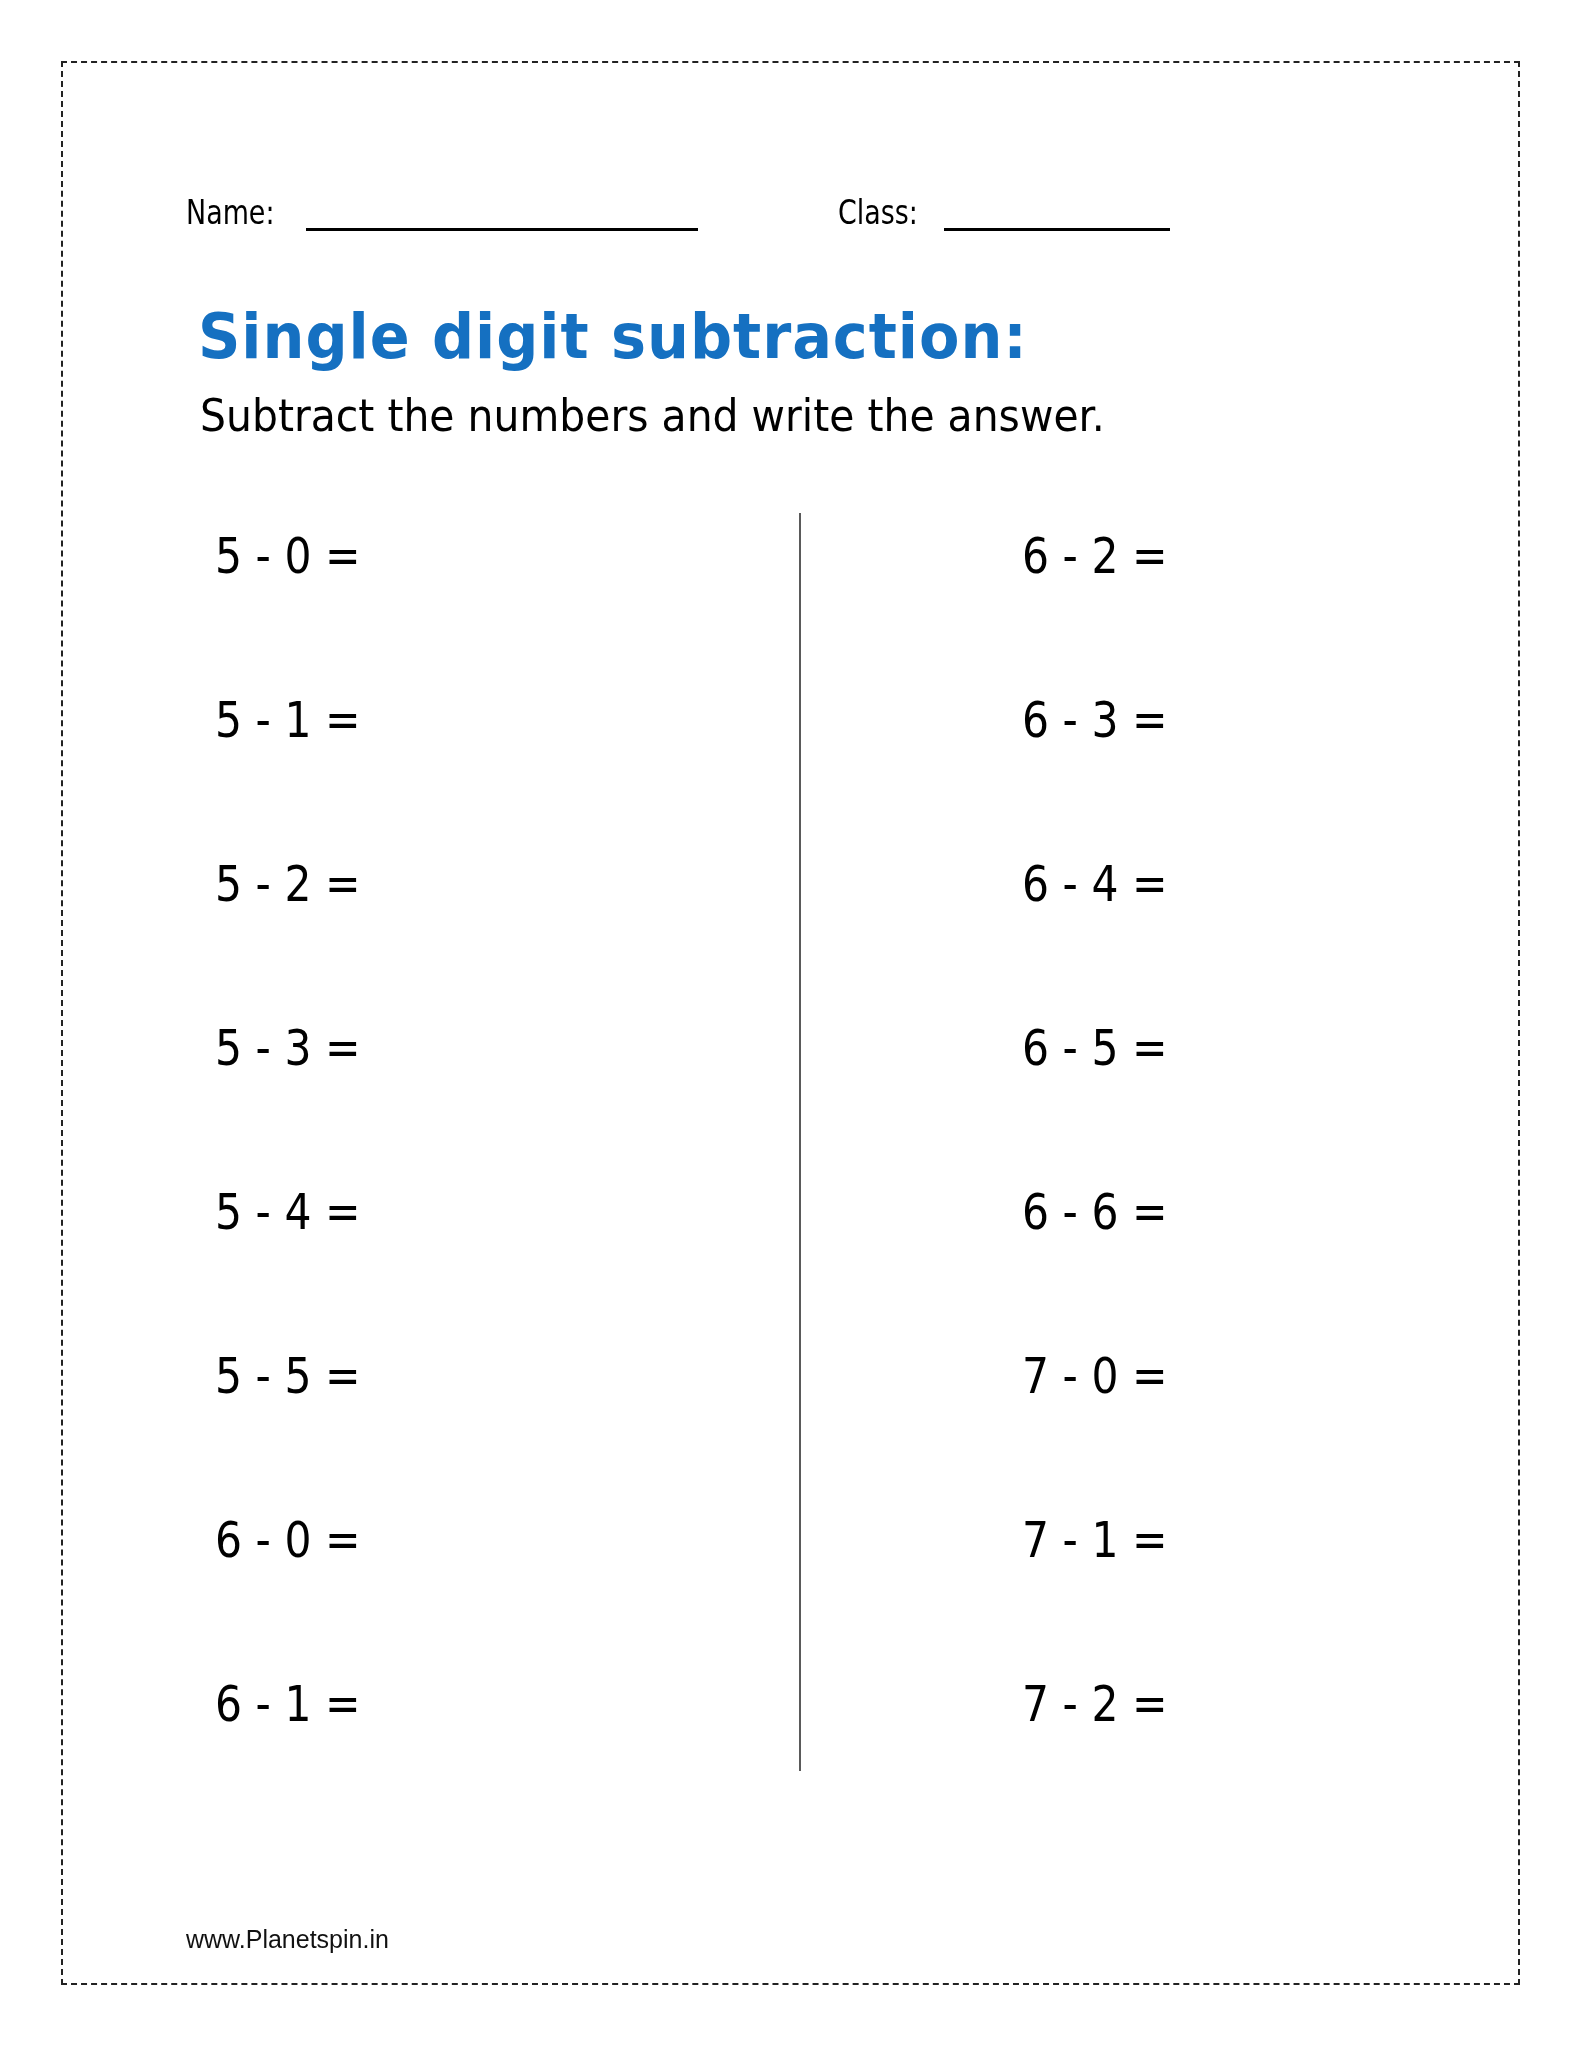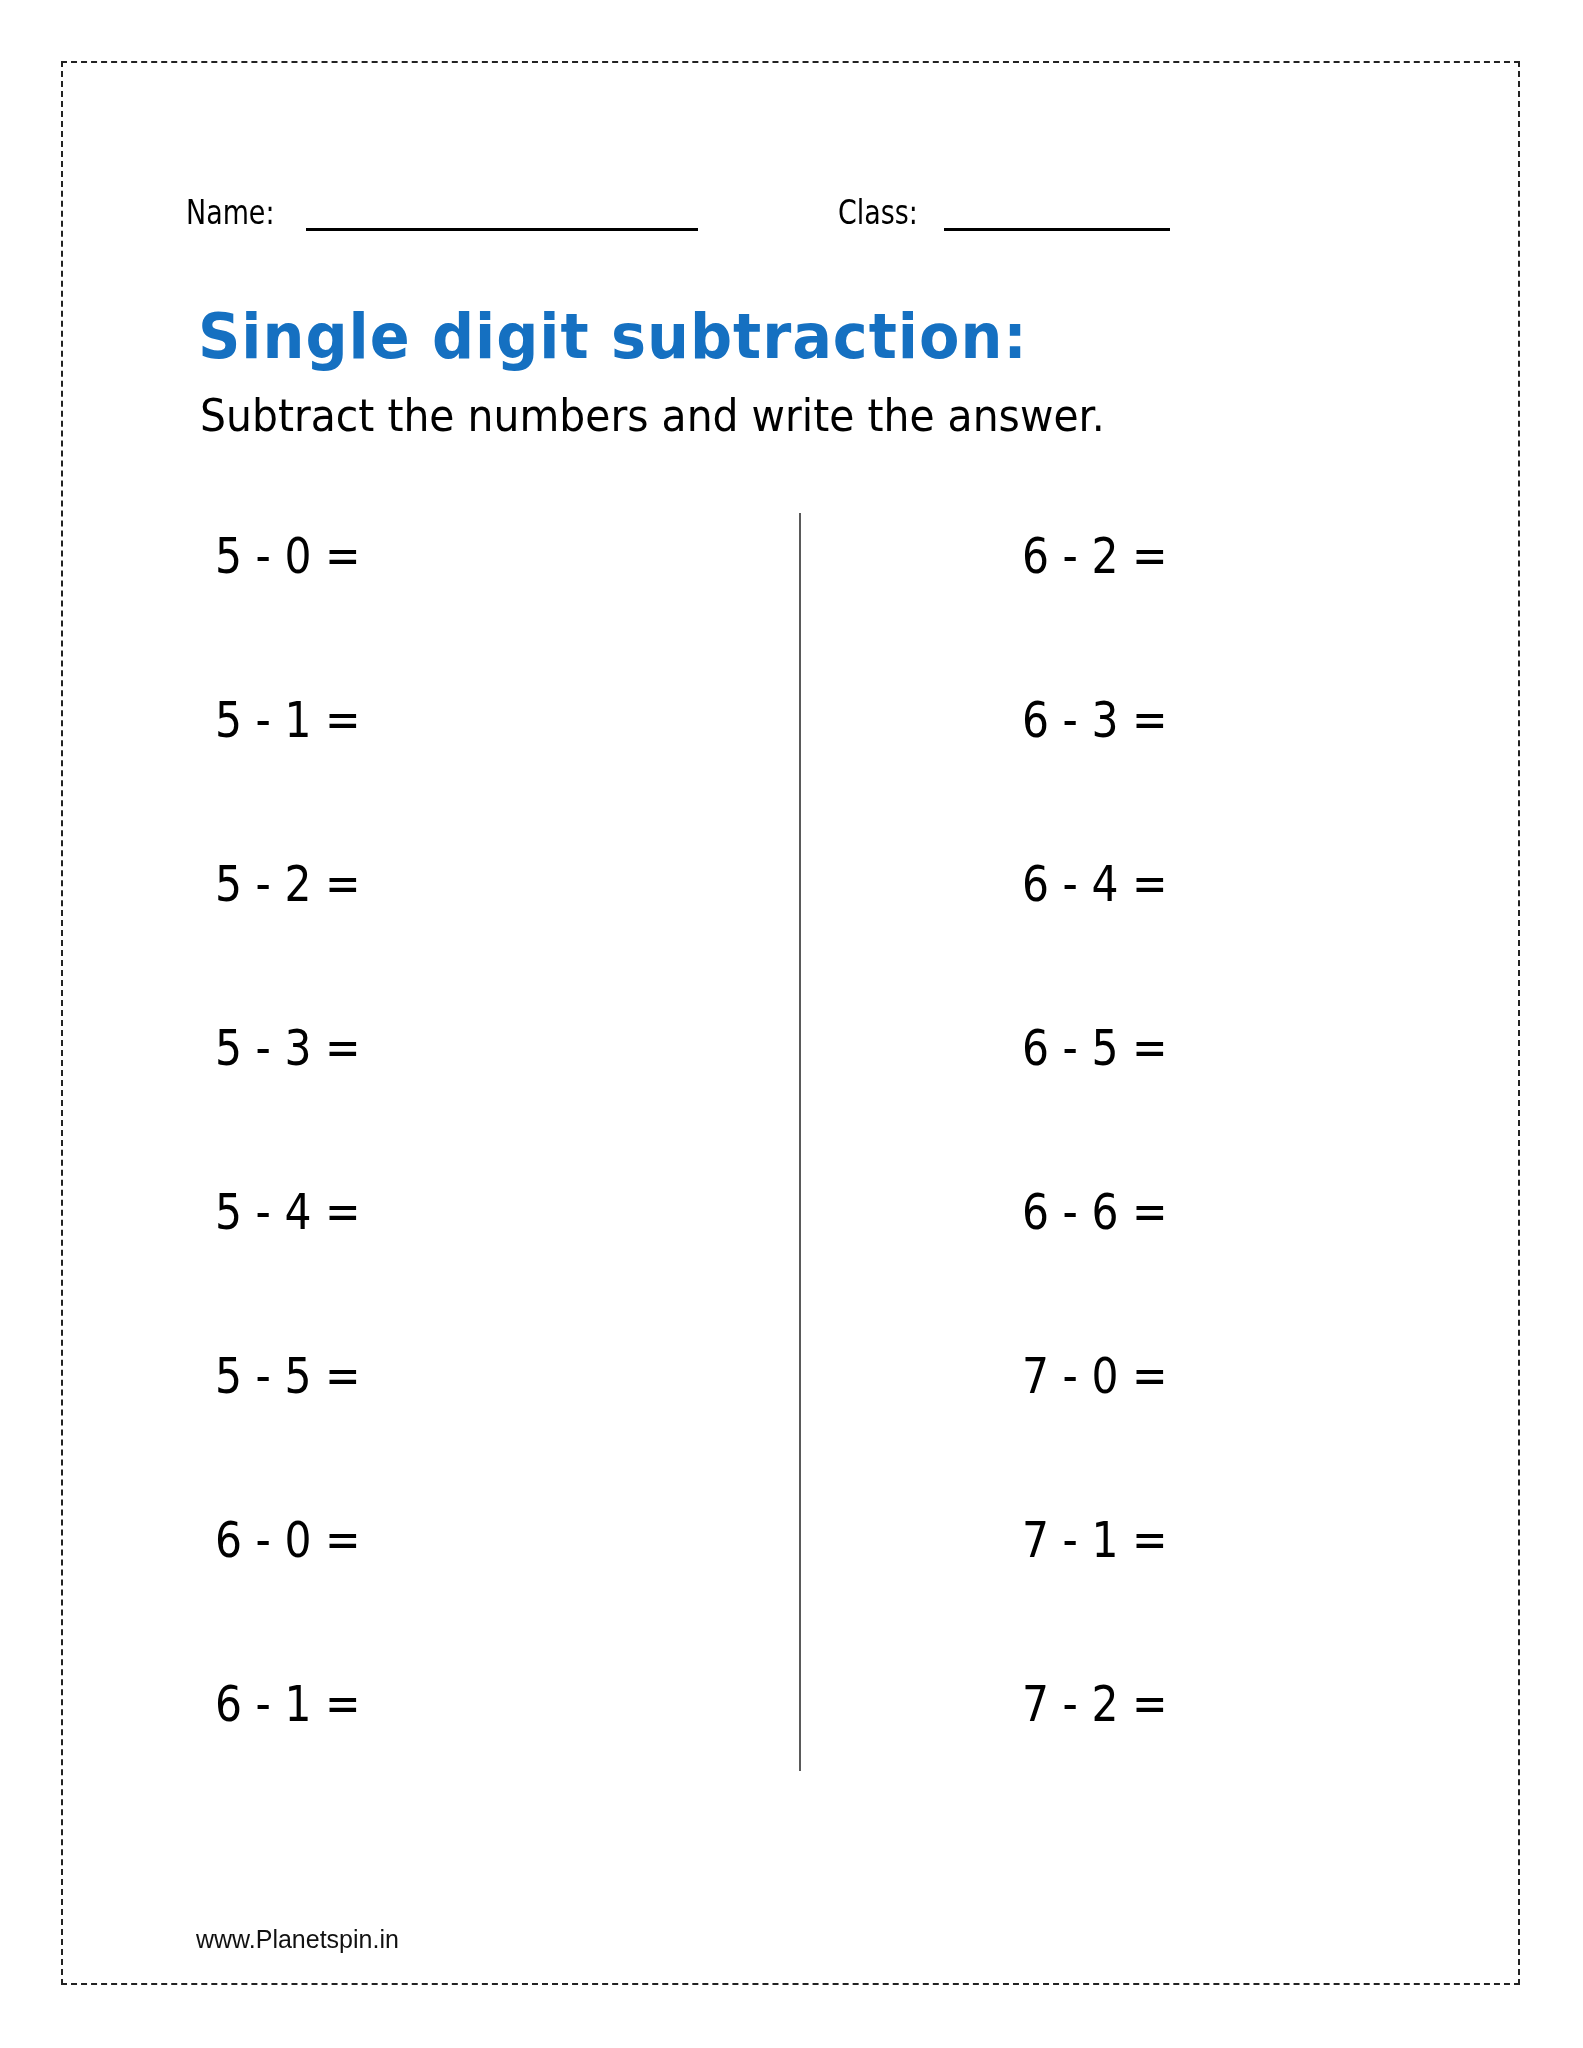--- a/index.html
+++ b/index.html
@@ -33,21 +33,20 @@
     position: absolute; left: 799px; top: 513px; width: 2px; height: 1258px; background: #5a5a5a;
   }
   .problem {
     position: absolute; font-size: 50px; line-height: 60px; white-space: pre;
     font-family: "DejaVu Sans", sans-serif;
     transform: scaleX(0.85); transform-origin: left center;
   }
   .footer {
     position: absolute; left: 186px; top: 1925px; font-size: 25px; color: #111;
     font-family: "Liberation Sans", sans-serif;
-    margin-left: 10px;
   }
 </style>
 </head>
 <body>
 
 <div class="page-border"></div>
 
 <span class="field-label" style="left:186px; top:192px;">Name:</span>
 <div class="blank-line" style="left:306px; top:228px; width:392px;"></div>
 

